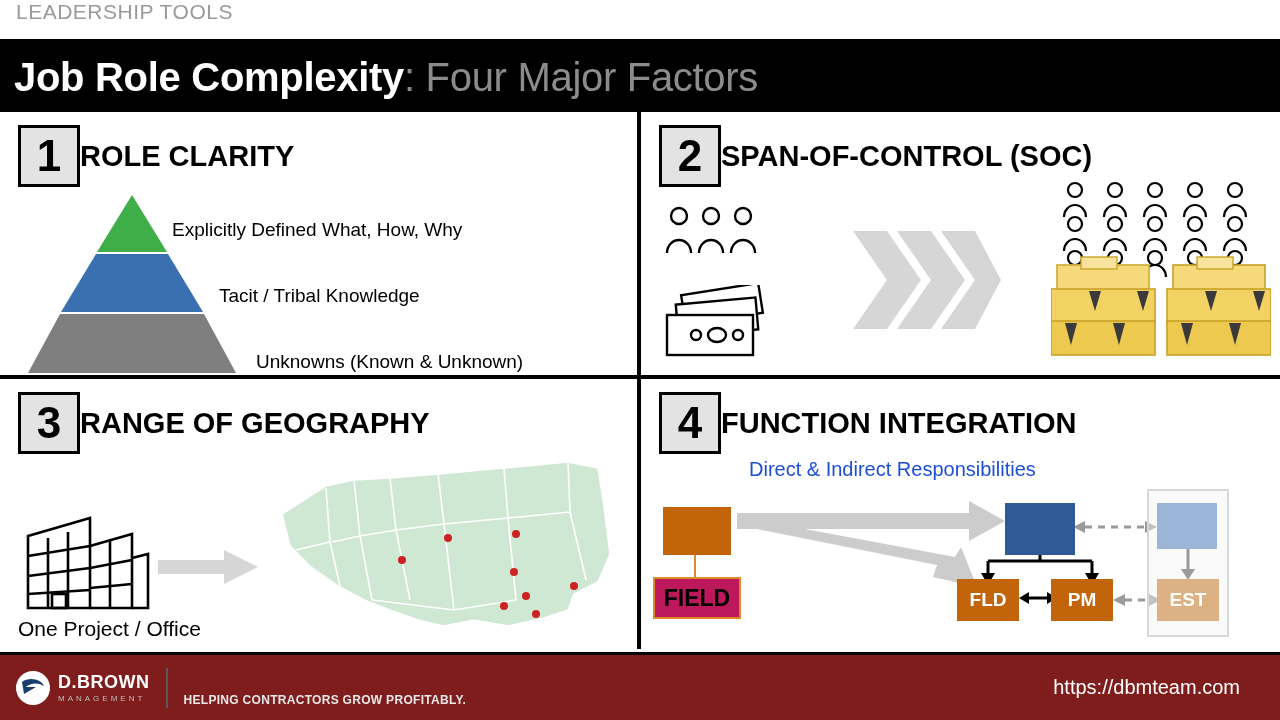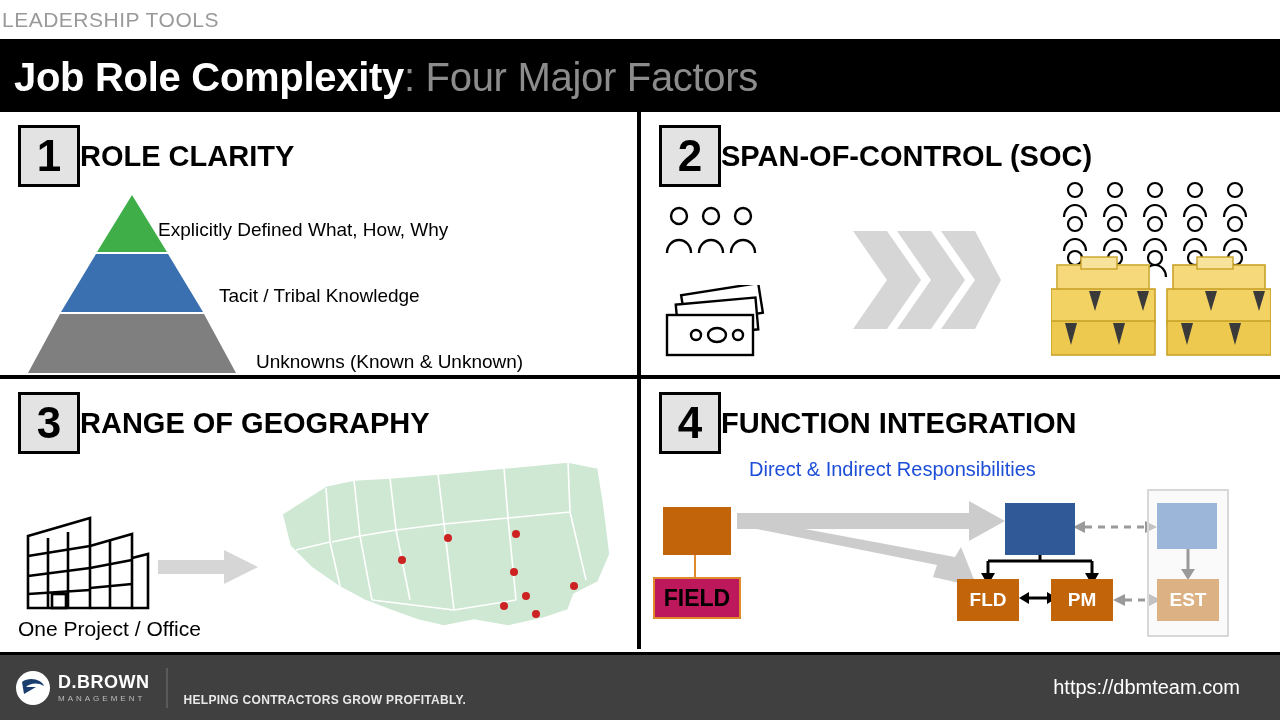--- a/index.html
+++ b/index.html
@@ -10,22 +10,21 @@
     background: #ffffff;
     overflow: hidden;
     position: relative;
   }
 
   
   .eyebrow {
     height: 42px;
     border-bottom: 3px solid #000;
     display: flex;
-    align-items: center;
-    padding-left: 2px;
+    padding-left: 16px;
   }
   .eyebrow-text {
     font-size: 21px;
     letter-spacing: 0.5px;
     color: #9a9a9a;
     font-weight: 400;
   }
 
   
   .titlebar {
@@ -100,21 +99,21 @@
   }
 
   
   .pyr-wrap { position:relative; height:185px; }
   .pyr { position:absolute; left:28px; top:8px; }
   .pyr-label {
     position:absolute;
     font-size: 19px; color:#000;
     white-space: nowrap;
   }
-  .pl1 { left:158px; top:32px; }
+  .pl1 { left:172px; top:32px; }
   .pl2 { left:219px; top:98px; }
   .pl3 { left:256px; top:164px; }
 
   
   .q2body { position:relative; height:192px; }
   .ppl-small { position:absolute; left:664px; top:0; }
   .money { position:absolute; left:20px; top:98px; }
   .chev { position:absolute; left:212px; top:38px; }
   .ppl-big { position:absolute; left:420px; top:-6px; }
   .gold { position:absolute; left:410px; top:62px; }
@@ -168,21 +167,21 @@
   }
   .est-frame {
     position:absolute; left:506px; top:8px; width:82px; height:148px;
     border:2px solid #d8d8d8; background:rgba(245,245,245,0.45);
   }
 
   
   .footer {
     position:absolute; left:0; bottom:0;
     width:1280px; height:68px;
-    background:#404040; border-top:3px solid #000;
+    background:#7f1d1d; border-top:3px solid #000;
     display:flex; align-items:center;
   }
   .logo-wrap { display:flex; align-items:center; padding-left:16px; }
   .logo-mark {
     width:34px; height:34px; border-radius:50%;
     background:#ffffff; display:flex; align-items:center; justify-content:center;
     margin-right:8px;
   }
   .logo-brown { color:#fff; font-size:18px; font-weight:bold; line-height:1; letter-spacing:0.5px;}
   .logo-mgmt { color:#bdbdbd; font-size:8px; letter-spacing:3px; margin-top:3px;}

